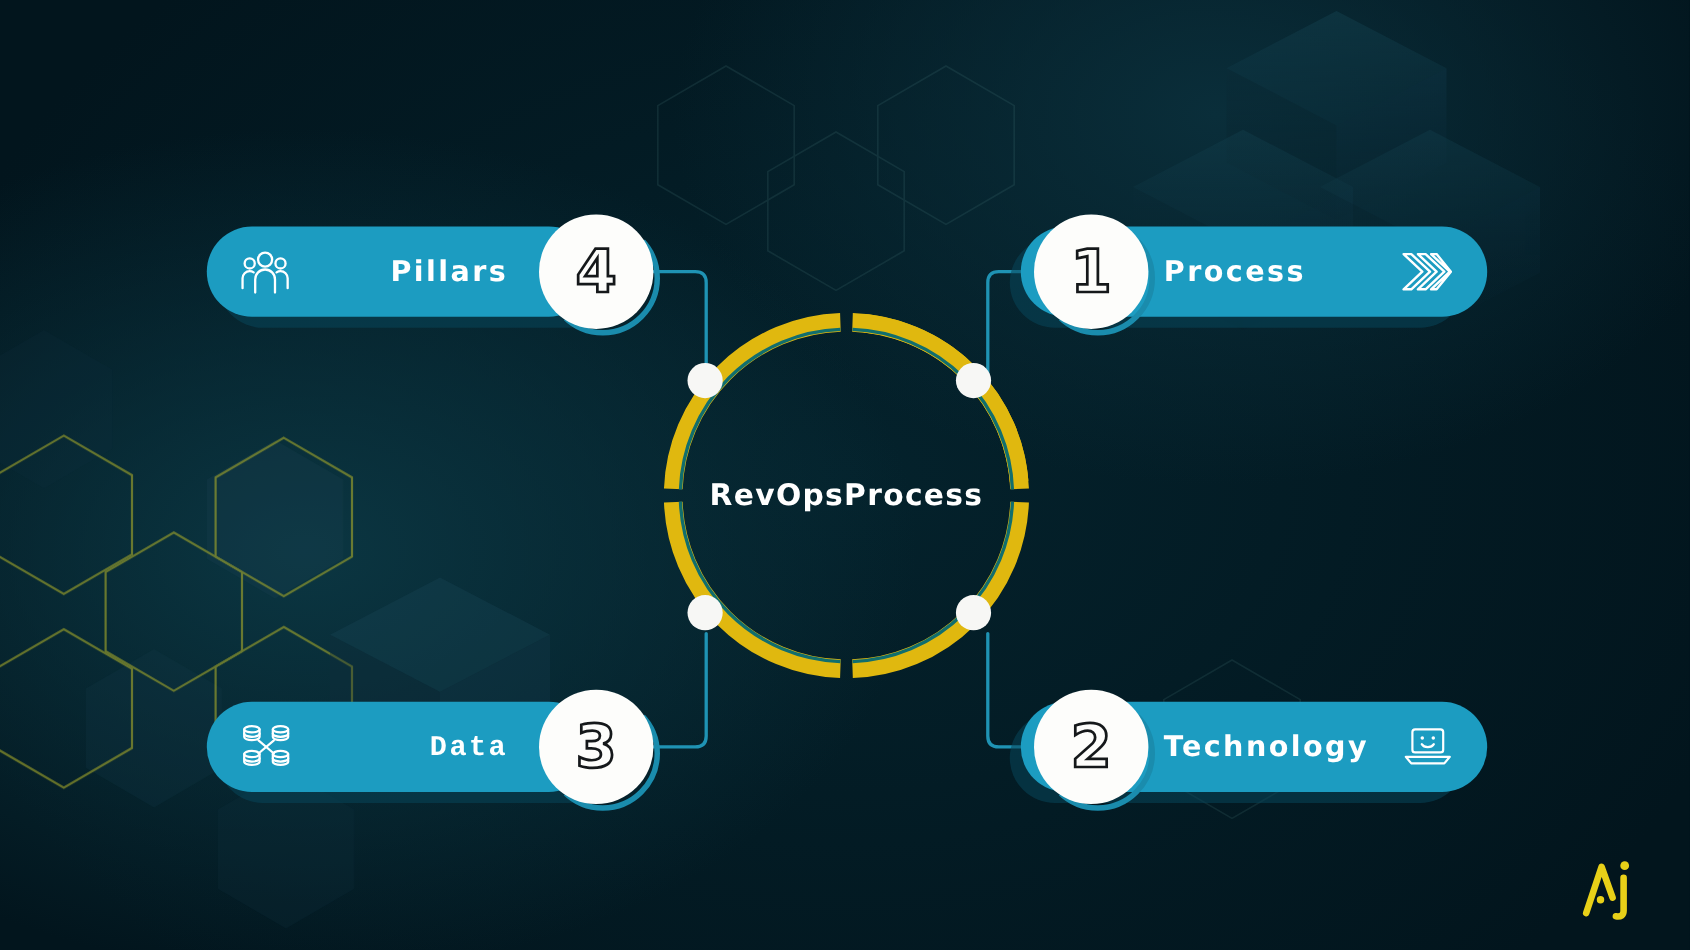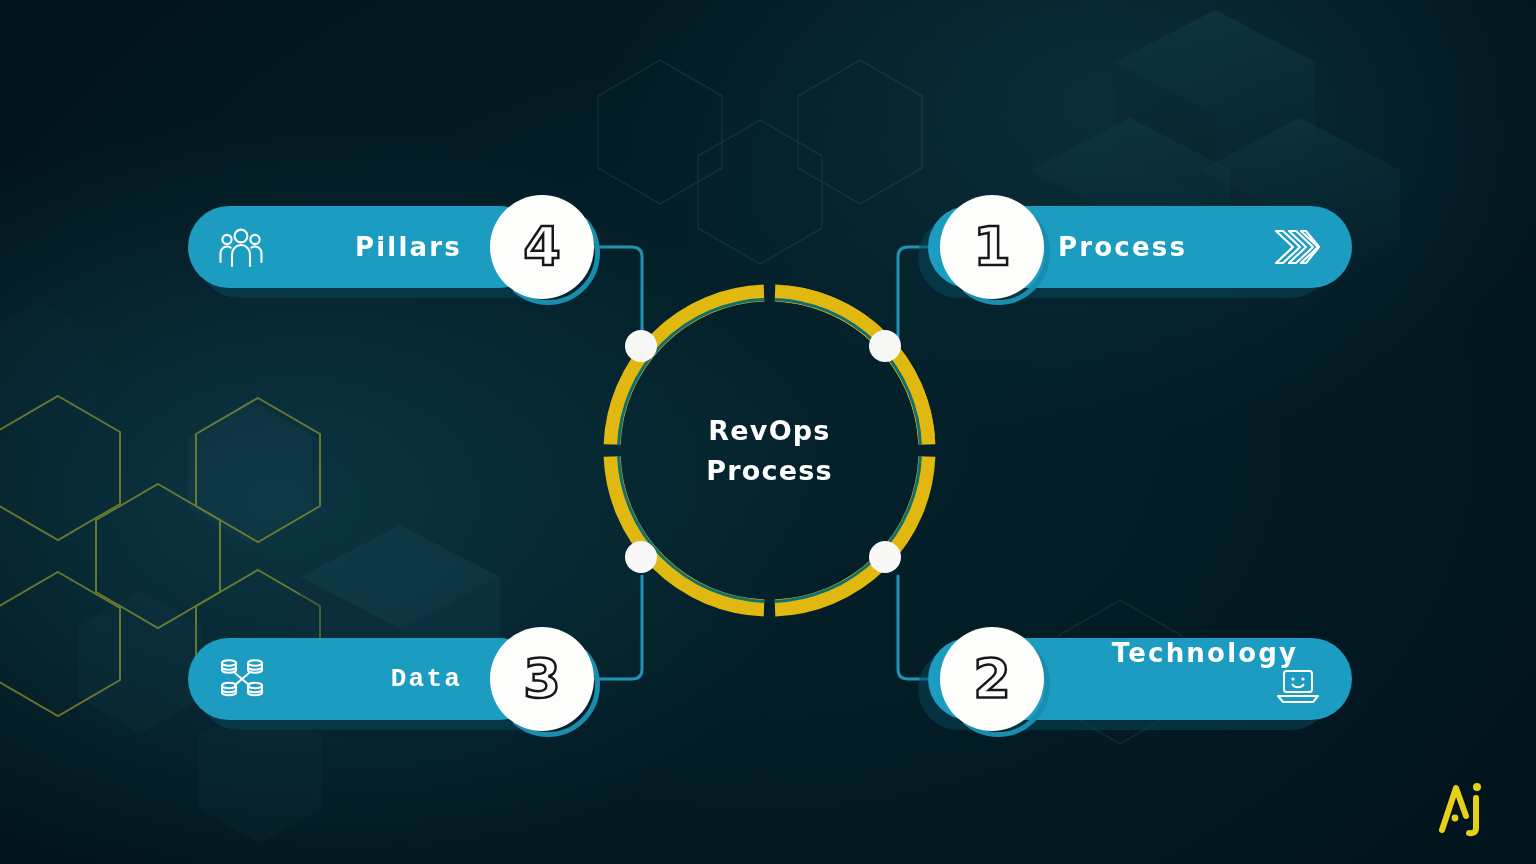--- a/index.html
+++ b/index.html
@@ -32,21 +32,21 @@
   }
 
   
   .ring-wrap {
     position:absolute;
     left:597px; top:278px;
     width:345px; height:345px;
   }
   .ring-label {
     position:absolute; inset:0;
-    display:flex; flex-direction:column;
+    display:flex; flex-direction:row;
     align-items:center; justify-content:center;
     color:#fff; font-weight:bold;
     font-size:27px; line-height:1.45;
     letter-spacing:1.2px;
     text-align:center;
   }
   .dot {
     position:absolute;
     width:32px; height:32px;
     border-radius:50%;
@@ -107,21 +107,21 @@
     font-family:"DejaVu Sans", sans-serif;
   }
 
   
   #pill-people     { left:188px;  top:206px; width:352px; }
   #pill-people-sh  { left:198px;  top:216px; width:360px; }
   #pill-process    { left:928px;  top:206px; width:424px; }
   #pill-process-sh { left:918px;  top:216px; width:414px; }
   #pill-data       { left:188px;  top:638px; width:352px; }
   #pill-data-sh    { left:198px;  top:648px; width:360px; }
-  #pill-tech       { left:928px;  top:638px; width:424px;flex-direction:column; }
+  #pill-tech       { left:928px;  top:638px; width:424px; }
   #pill-tech-sh    { left:918px;  top:648px; width:414px; }
 
   #badge-people  { left:490px; top:195px; }
   #badge-process { left:940px; top:195px; }
   #badge-data    { left:490px; top:627px; }
   #badge-tech    { left:940px; top:627px; }
 
   .logo { position:absolute; right:44px; bottom:26px; width:56px; height:60px; }
 </style>
 </head>

